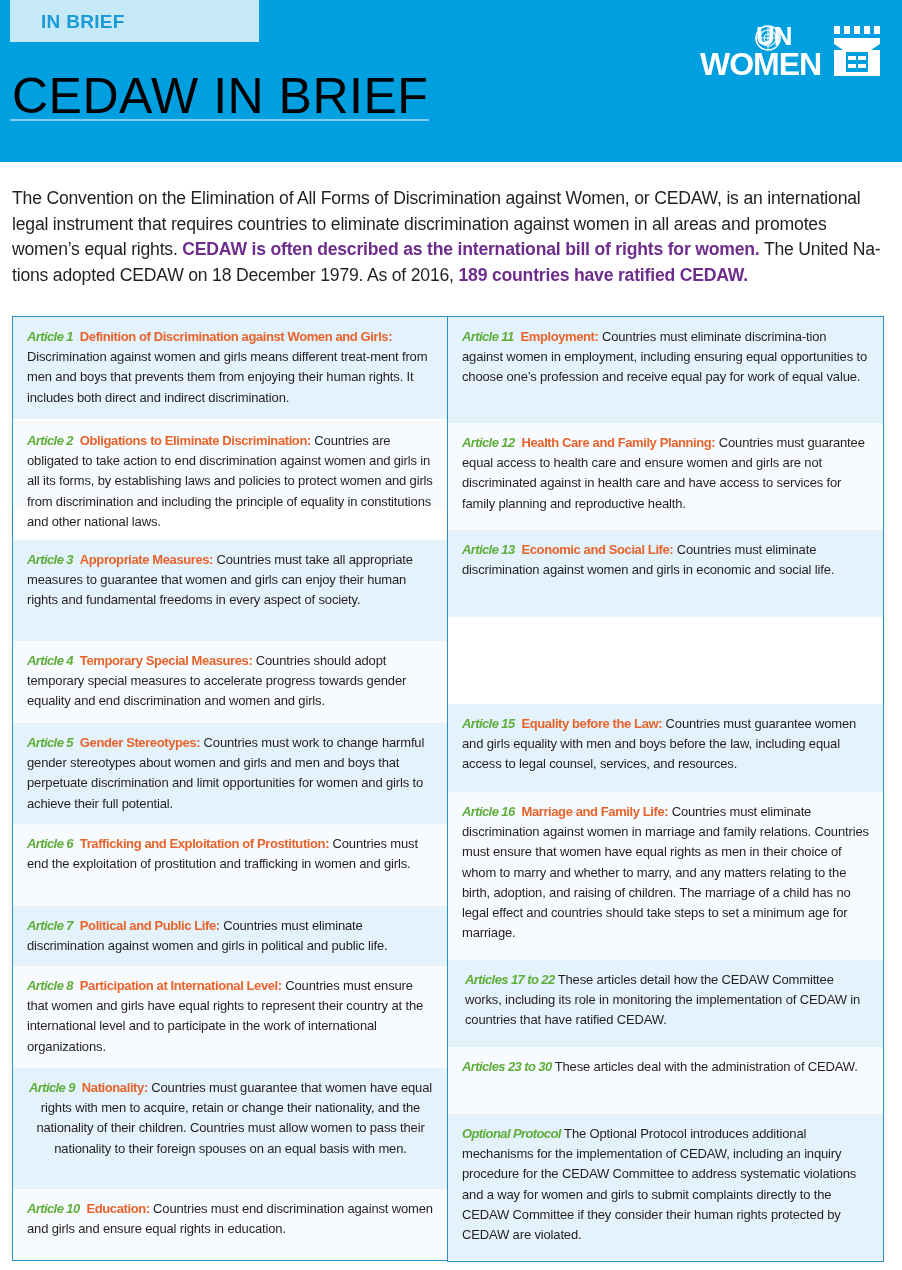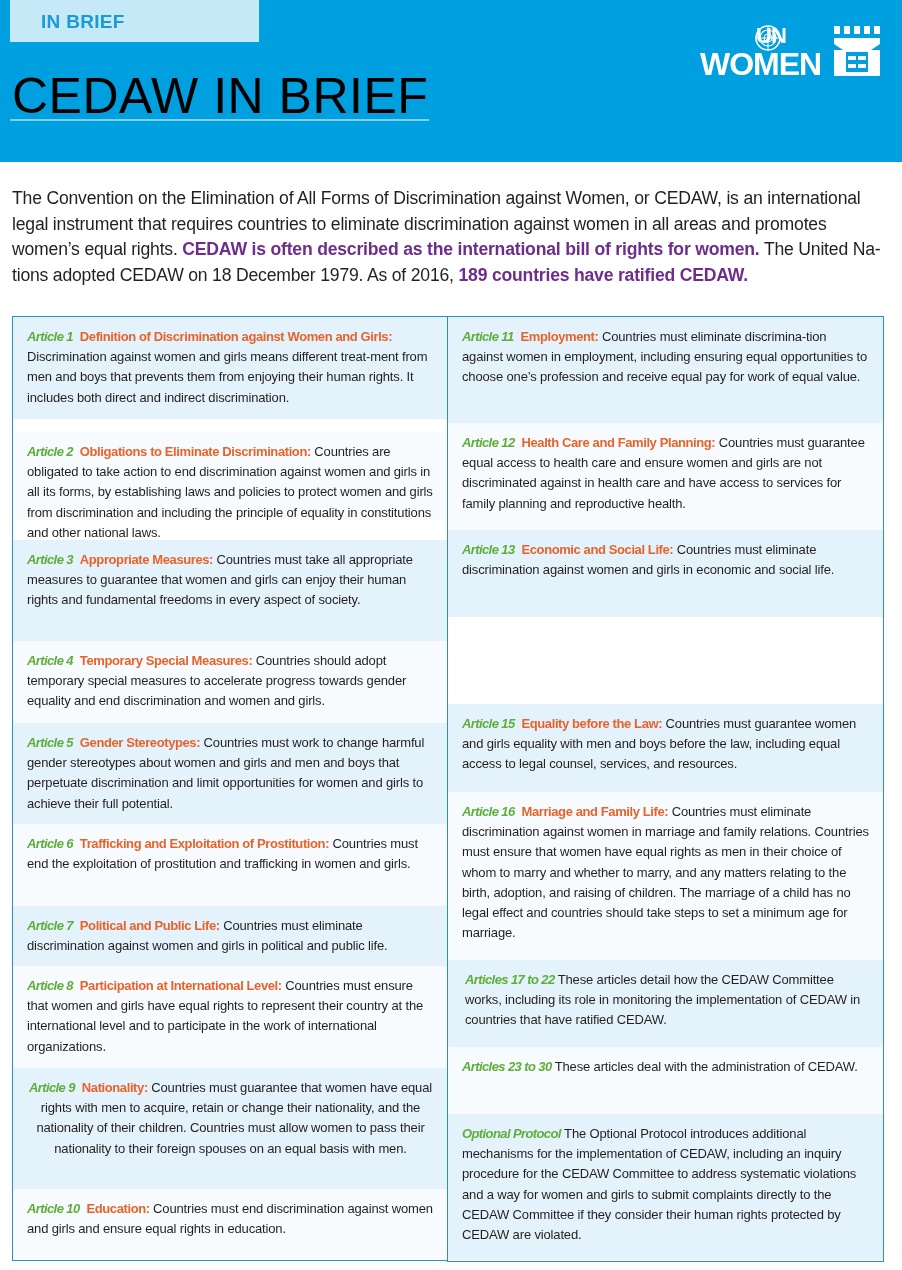--- a/index.html
+++ b/index.html
@@ -6,21 +6,21 @@
     html, body { width: 902px; height: 1270px; background: #ffffff; overflow: hidden; }
     body { font-family: "Liberation Sans", sans-serif; color: #231f20; position: relative; }
 
     .header { position: absolute; left: 0; top: 0; width: 902px; height: 162px; background: #009fdf; }
     .tag { position: absolute; left: 10px; top: 0; width: 249px; height: 42px; background: #c6e9f8; }
     .tag span { position: absolute; left: 31px; top: 11px; font-size: 19px; font-weight: bold; color: #1a9ad6; letter-spacing: 0.3px; }
     .title { position: absolute; left: 12px; top: 68px; font-size: 50px; font-weight: normal; color: #000000; letter-spacing: 0.5px; line-height: 56px; }
     .title-rule { position: absolute; left: 10px; top: 119px; width: 419px; height: 2px; background: #7fd0f1; }
 
     .logo { position: absolute; left: 700px; top: 25px; width: 182px; height: 52px; }
-    .logo .un { position: absolute; left: 56px; top: -4px; font-size: 22px; font-weight: bold; color: #fff; letter-spacing: -1px; line-height: 30px; }
+    .logo .un { position: absolute; left: 56px; top: -4px; font-size: 26px; font-weight: bold; color: #fff; letter-spacing: -1px; line-height: 30px; }
     .logo .women { position: absolute; left: 0; top: 24px; font-size: 32px; font-weight: bold; color: #fff; letter-spacing: -1px; line-height: 30px; }
     .logo .globe { position: absolute; left: 55px; top: 0; }
     .logo .emblem { position: absolute; left: 134px; top: 1px; }
 
     .intro { position: absolute; left: 12px; top: 186px; width: 876px; font-size: 17.6px; line-height: 25.5px; color: #231f20; letter-spacing: -0.2px; }
     .intro .hl { color: #6e2c8d; font-weight: bold; }
 
     .col { position: absolute; top: 316px; border: 1.5px solid #2e8cc8; }
     .col.left { left: 12px; width: 436px; height: 945px; }
     .col.right { left: 447px; width: 437px; height: 946px; }
@@ -69,21 +69,21 @@
   </div>
 </div>
 
 <p class="intro"><span>The Convention on the Elimination of All Forms of Discrimination against Women, or CEDAW, is an international legal instrument that requires countries to eliminate discrimination against women in all areas and promotes women’s equal rights. </span><span class="hl">CEDAW is often described as the international bill of rights for women.</span><span> The United Na-tions adopted CEDAW on 18 December 1979. As of 2016, </span><span class="hl">189 countries have ratified CEDAW.</span></p>
 
 <div class="col left">
   <div class="item shade" style="top:0;height:102px;">
     <span class="art">Article 1</span>&nbsp;
     <span class="head">Definition of Discrimination against Women and Girls:</span><span> Discrimination against women and girls means different treat-ment from men and boys that prevents them from enjoying their human rights. It includes both direct and indirect discrimination.</span>
   </div>
-  <div class="item plain" style="top:115px;height:88px;">
+  <div class="item plain" style="top:104px;height:88px;">
     <span class="art">Article 2</span>&nbsp;
     <span class="head">Obligations to Eliminate Discrimination:</span><span> Countries are obligated to take action to end discrimination against women and girls in all its forms, by establishing laws and policies to protect women and girls from discrimination and including the principle of equality in constitutions and other national laws.</span>
   </div>
   <div class="item shade" style="top:223px;height:101px;">
     <span class="art">Article 3</span>&nbsp;
     <span class="head">Appropriate Measures:</span><span> Countries must take all appropriate measures to guarantee that women and girls can enjoy their human rights and fundamental freedoms in every aspect of society.</span>
   </div>
   <div class="item plain" style="top:324px;height:82px;">
     <span class="art">Article 4</span>&nbsp;
     <span class="head">Temporary Special Measures:</span><span> Countries should adopt temporary special measures to accelerate progress towards gender equality and end discrimination and women and girls.</span>

